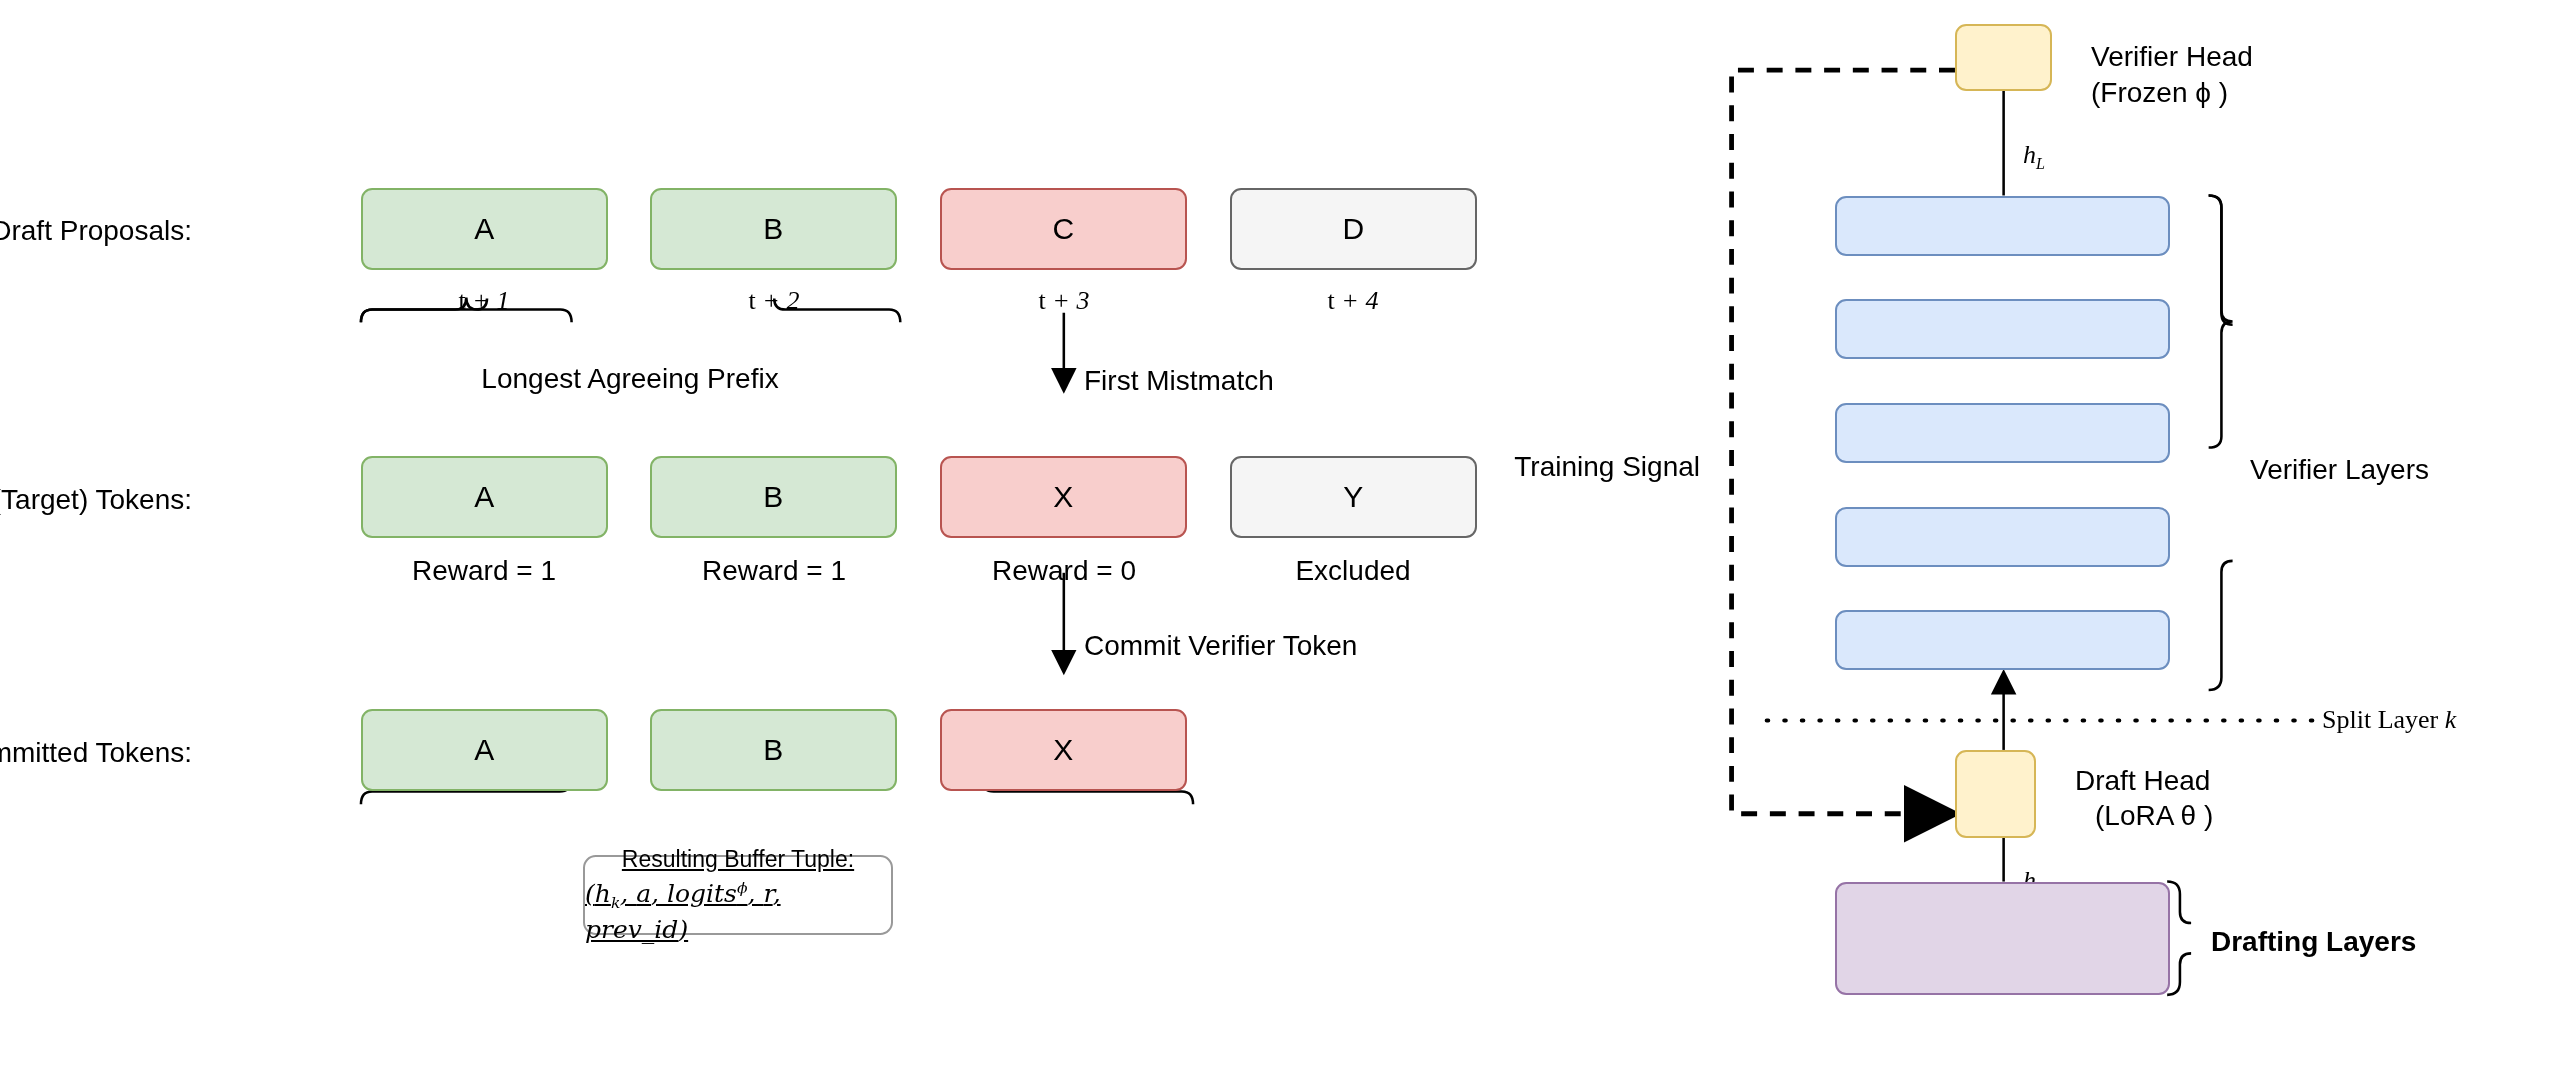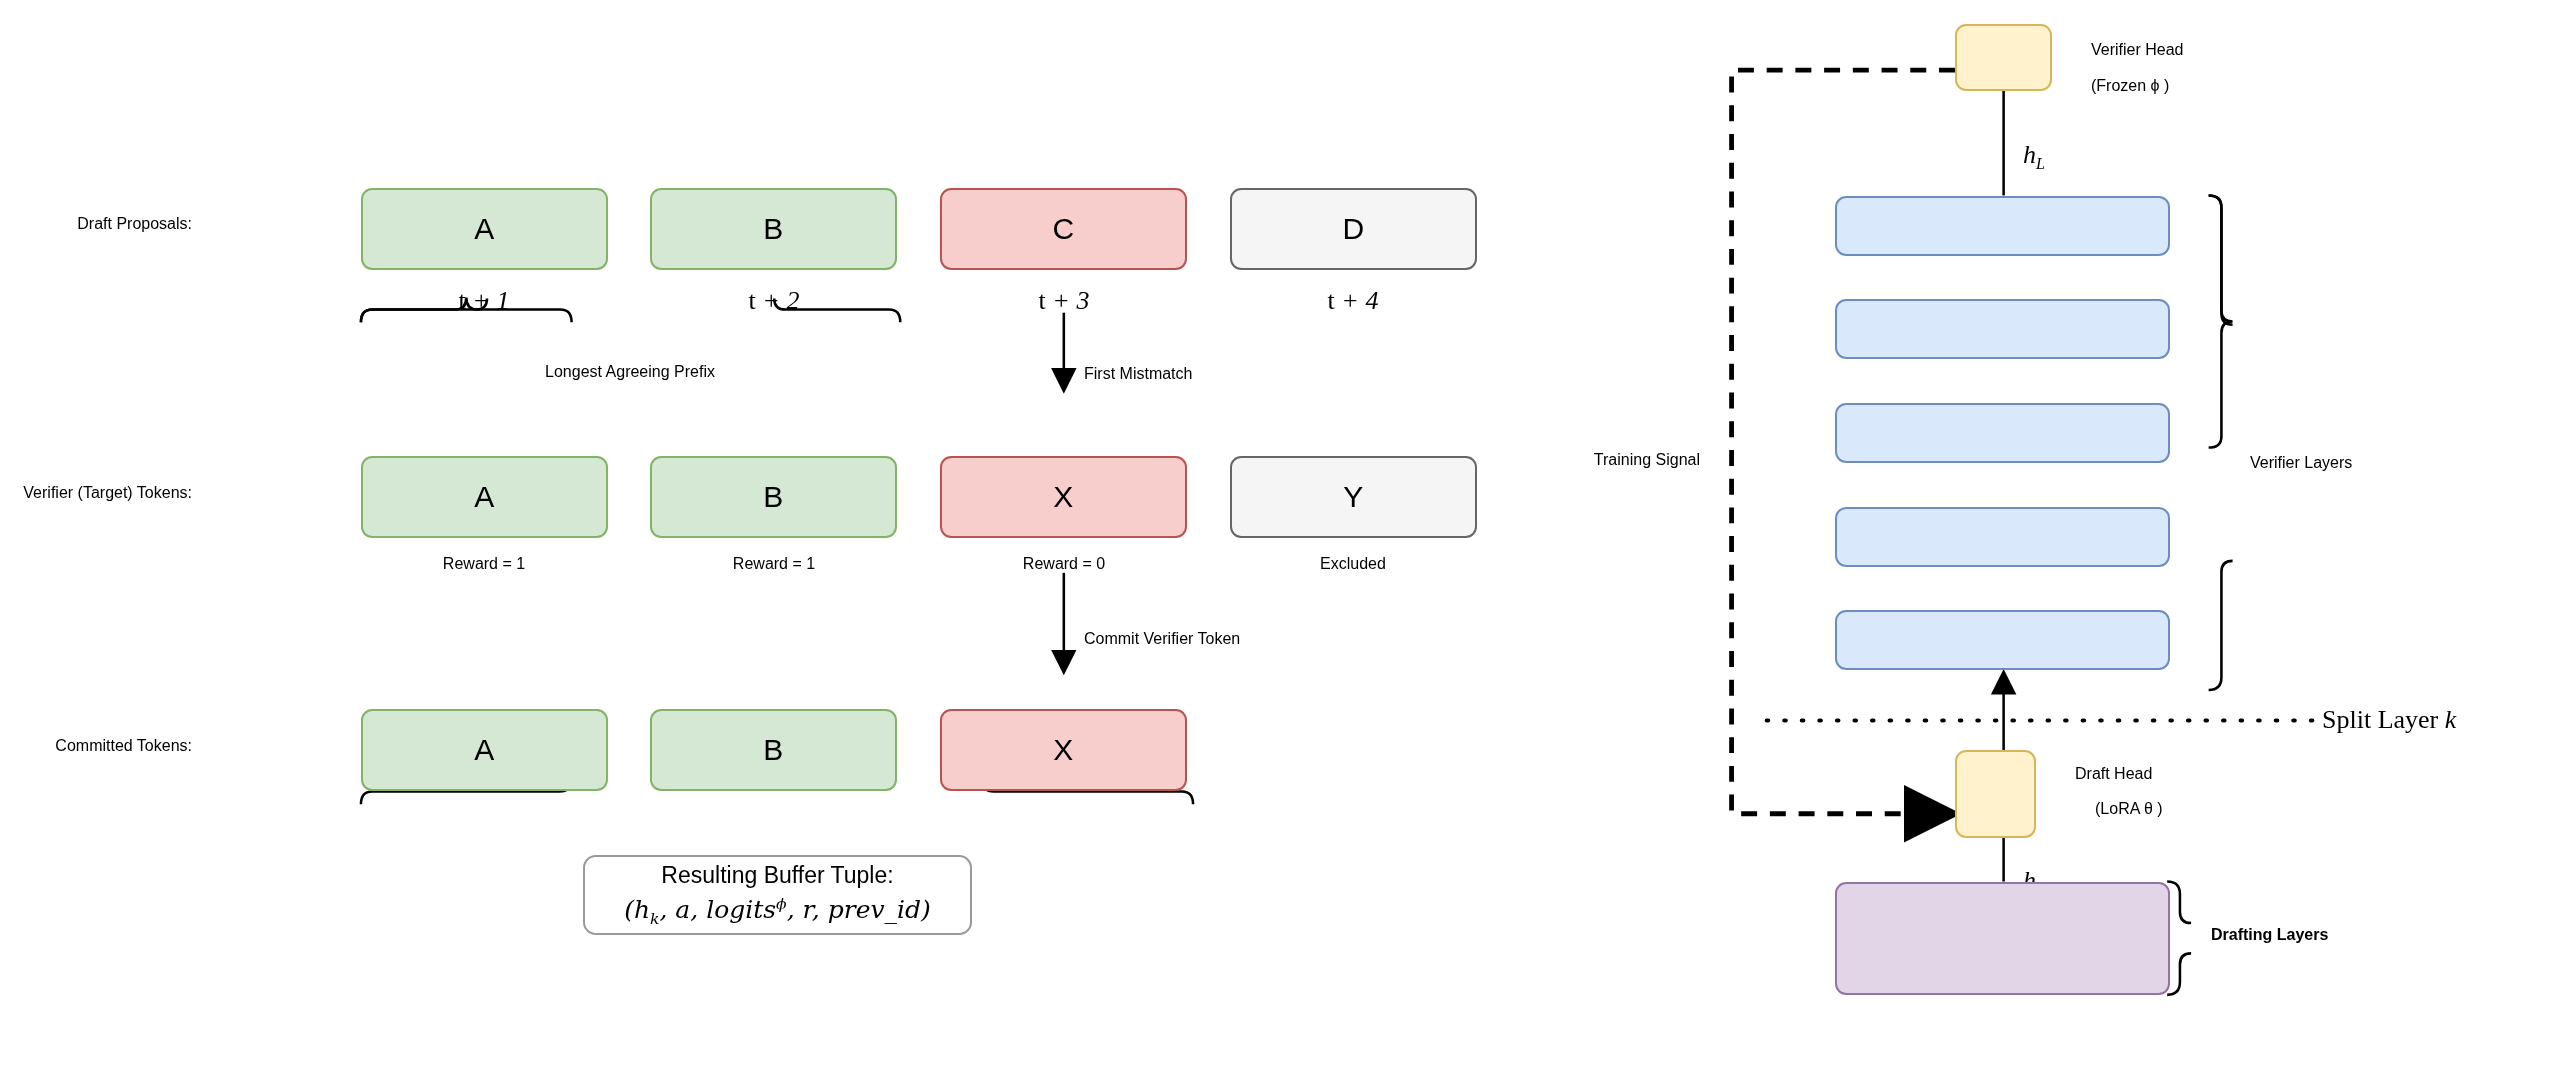--- a/index.html
+++ b/index.html
@@ -19,21 +19,21 @@
     border-width:2.4px;border-style:solid;
     font-size:30px;
     box-sizing:border-box;
     letter-spacing:0.4px;
   }
   .tok.green{background:#d5e8d4;border-color:#82b366;}
   .tok.red{background:#f8cecc;border-color:#b85450;}
   .tok.grey{background:#f5f5f5;border-color:#666666;}
 
   
-  .lbl{position:absolute;font-size:16px;white-space:nowrap;color:#000;}
+  .lbl{position:absolute;font-size:28px;white-space:nowrap;color:#000;}
   .lbl.c{transform:translateX(-50%);}
   .lbl.r{transform:translateX(-100%);text-align:center;}
   .mth{font-family:Liberation Serif, serif;font-style:italic;font-size:26px;}
   .mth .up{font-style:normal;}
   sub{font-size:.62em;font-style:italic;}
   sup{font-size:.62em;font-style:italic;}
 
   
   .mbox{position:absolute;border-radius:11.2px;border-width:2.4px;border-style:solid;box-sizing:border-box;}
   .mbox.blue{background:#dae8fc;border-color:#6c8ebf;}
@@ -178,21 +178,21 @@
   <div class="tok green" style="left:361px;top:709px;width:247px;height:82px;">
     <span>A</span>
   </div>
   <div class="tok green" style="left:650px;top:709px;width:247px;height:82px;">
     <span>B</span>
   </div>
   <div class="tok red" style="left:940px;top:709px;width:247px;height:82px;">
     <span>X</span>
   </div>
 
-  <div class="card" style="left:583px;top:855px;width:389px;height:80px;">
+  <div class="card" style="left:583px;top:855px;width:310px;height:80px;text-decoration:underline;">
     <div class="t1">Resulting Buffer Tuple:</div>
     <div class="t2">(<i>h<sub>k</sub></i>, <i>a</i>, <i>logits<sup>ϕ</sup></i>, <i>r</i>, <i>prev_id</i>)</div>
   </div>
 
   <div class="mbox yellow" style="left:1955px;top:24px;width:97px;height:67px;"></div>
   <div class="lbl" style="left:2091px;top:41px;">Verifier Head</div>
   <div class="lbl" style="left:2091px;top:77px;">(Frozen ϕ )</div>
 
   <div class="lbl mth" style="left:2023px;top:140px;">
     <i>h<sub>L</sub></i></div>

